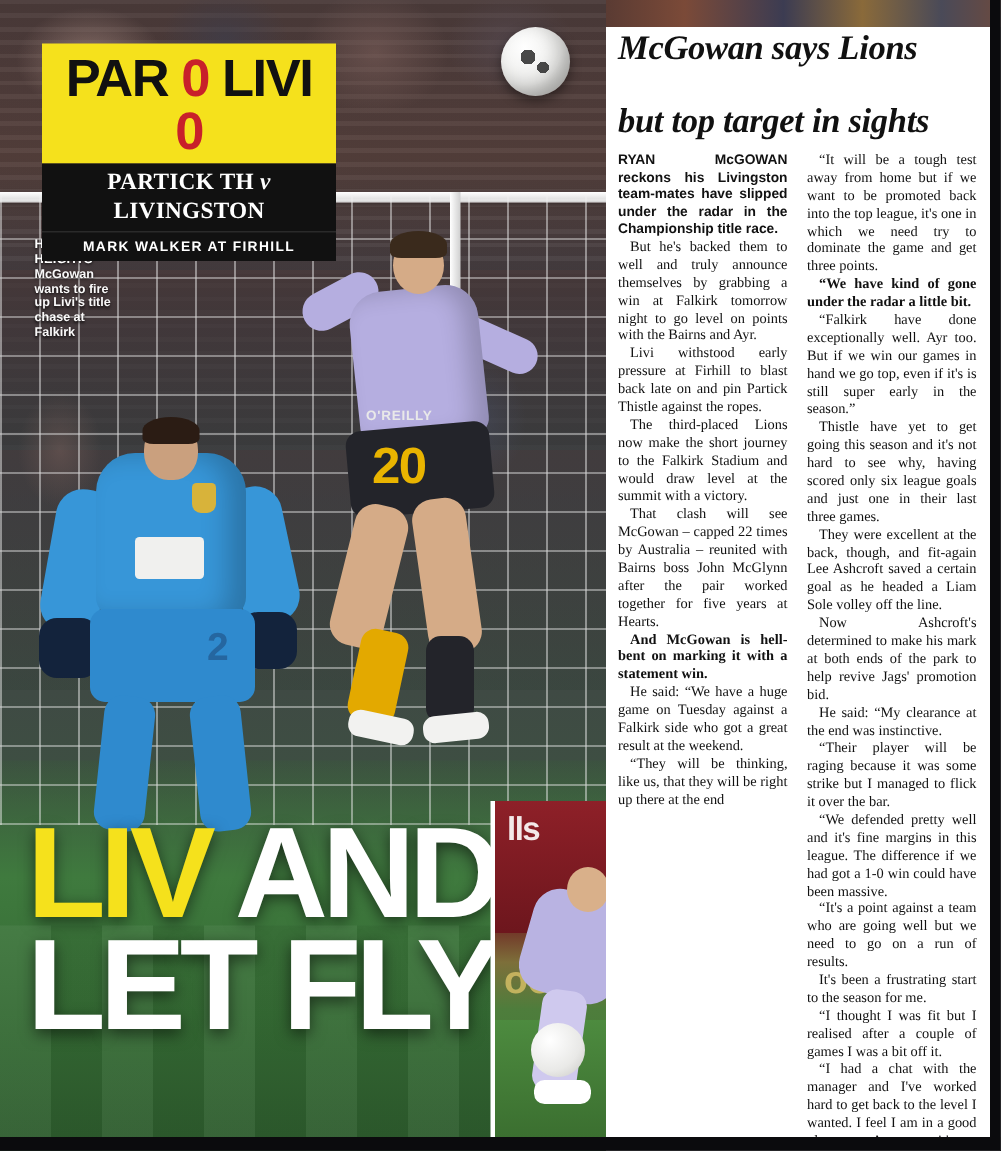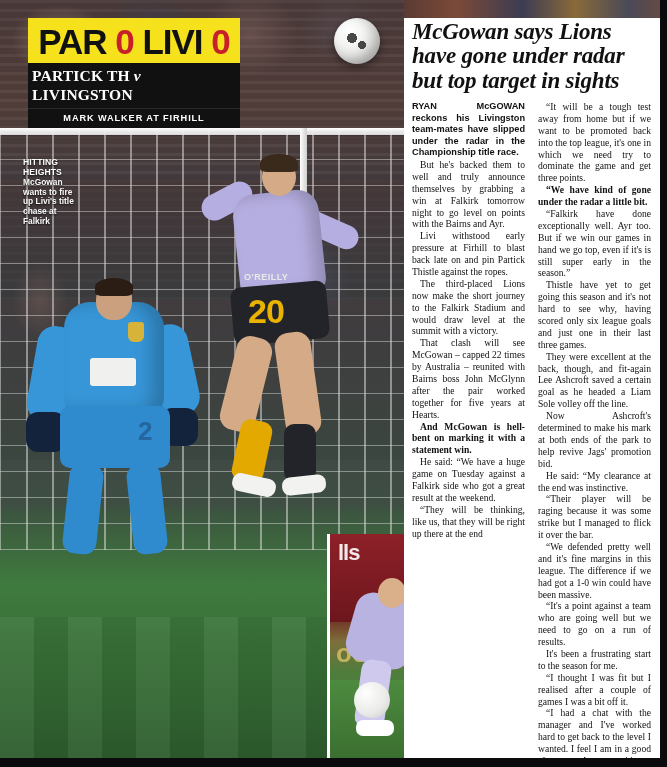--- a/index.html
+++ b/index.html
@@ -103,29 +103,29 @@
   }
   .ball:after{
     content:"";position:absolute;left:12px;top:14px;width:20px;height:18px;
     background:
       radial-gradient(circle at 6px 6px, #2a2a2a 0 5px, transparent 5px),
       radial-gradient(circle at 16px 13px, #2a2a2a 0 4px, transparent 4px);
     opacity:.85;
   }
 
   
-  .scorebox{position:absolute;left:28px;top:18px;width:212px;}
+  .scorebox{position:absolute;left:28px;top:29px;width:196px;}
   .score-yellow{
     background:#f5e11c;padding:6px 8px 4px 8px;text-align:center;
     font-family:"Liberation Sans",sans-serif;font-weight:700;
     font-size:35px;line-height:1;letter-spacing:-1px;color:#111;
   }
   .score-yellow .z{color:#c8202a;}
   .score-black{
-    background:#111;color:#fff;
+    background:#111;color:#fff;text-align:center;
     font-family:"Liberation Serif",serif;font-weight:700;font-style:normal;
     font-size:15.5px;line-height:1.25;padding:3px 4px 3px 4px;letter-spacing:.2px;
   }
   .score-black .vs{font-style:italic;font-weight:700;}
   .byline{
     background:#111;color:#fff;text-align:center;
     font-family:"Liberation Sans",sans-serif;font-weight:700;
     font-size:9.2px;letter-spacing:.9px;padding:4px 2px 5px 2px;
     border-top:1px solid #2a2a2a;
   }
@@ -268,20 +268,26 @@
       <div class="sockR"></div>
       <div class="bootL"></div>
       <div class="bootR"></div>
     </div>
 
     <div class="photo-cap">
       <span class="hd">HITTING HEIGHTS</span>
       <span class="bd">McGowan wants to fire up Livi's title chase at Falkirk</span>
     </div>
 
+    <div class="bigtype">
+      <span class="l1">
+        <span class="y">LIV</span><span class="w"> AND</span>
+      </span>
+      <span class="l2 w">LET FLY</span>
+    </div>
 
     <div class="scorebox">
       <div class="score-yellow">
         <span>PAR</span>
         <span class="z">0</span>
         <span>LIVI</span>
         <span class="z">0</span>
       </div>
       <div class="score-black">
         <span>PARTICK TH</span>
@@ -310,21 +316,21 @@
     <div class="p2-sock2"></div>
     <div class="p2-boot"></div>
     <div class="ball2"></div>
   </div>
 
   <div class="article">
     <div class="art-topimg"></div>
 
     <div class="headline">
       <span>McGowan says Lions</span><br>
-      <span>have gone under radar</span><br>
+      <br>
       <span>but top target in sights</span>
     </div>
 
     <div class="cols">
       <div class="col c1">
           <p class="standfirst">RYAN McGOWAN reckons his Livingston team-mates have slipped under the radar in the Championship title race.</p>
           <p>But he's backed them to well and truly announce themselves by grabbing a win at Falkirk tomorrow night to go level on points with the Bairns and Ayr.</p>
           <p>Livi withstood early pressure at Firhill to blast back late on and pin Partick Thistle against the ropes.</p>
           <p>The third-placed Lions now make the short journey to the Falkirk Stadium and would draw level at the summit with a victory.</p>
           <p>That clash will see McGowan – capped 22 times by Australia – reunited with Bairns boss John McGlynn after the pair worked together for five years at Hearts.</p>

